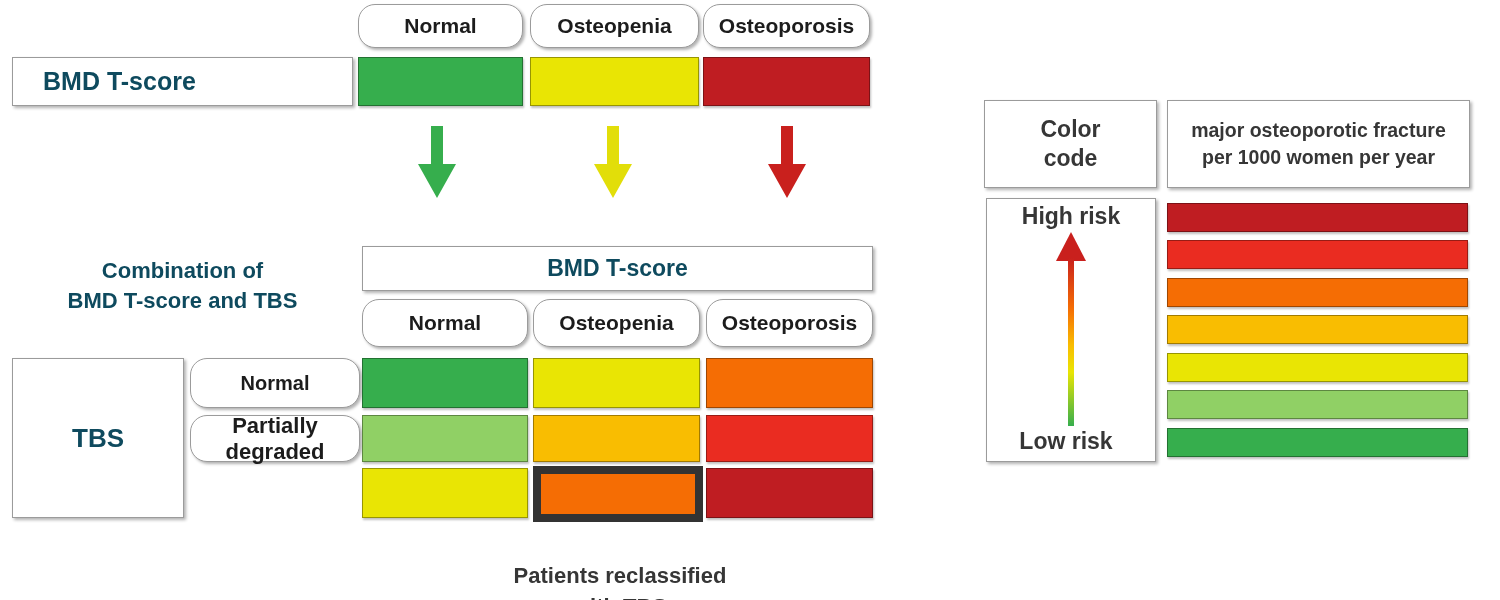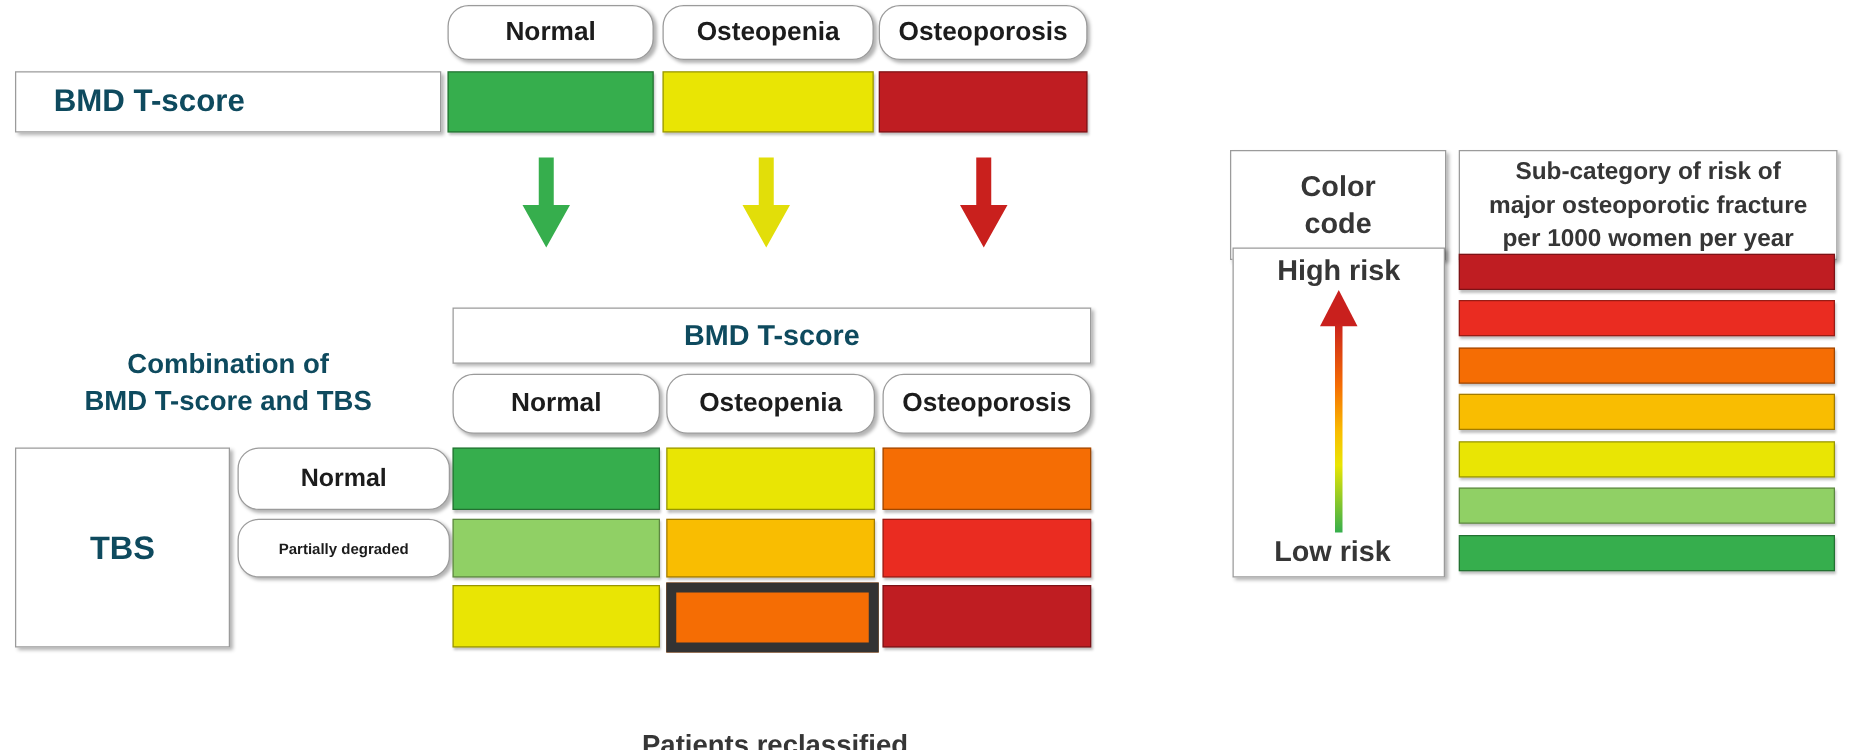--- a/index.html
+++ b/index.html
@@ -15,21 +15,21 @@
   }
   .cell{
     border:1px solid rgba(0,0,0,0.35);
     box-shadow:1px 2px 2px rgba(0,0,0,0.25);
   }
   .cell.highlight{border:8px solid #333333;box-shadow:none;}
   .hdr{color:#1c1c1c;font-size:21px;border-radius:17px;}
   .teal{color:#0e4a5e;}
   .charcoal{color:#363636;}
   .lbl-left{justify-content:flex-start;padding-left:30px;text-align:left;}
-  .lines{display:flex;flex-direction:column;align-items:center;justify-content:center;margin-top:20px;}
+  .lines{display:flex;flex-direction:column;align-items:center;justify-content:center;}
   svg{display:block;}
 </style>
 </head>
 <body>
 
 <div id="stage">
 
   <div class="abs box hdr" style="left:358px;top:4px;width:165px;height:44px;">Normal</div>
   <div class="abs box hdr" style="left:530px;top:4px;width:169px;height:44px;">Osteopenia</div>
   <div class="abs box hdr" style="left:703px;top:4px;width:167px;height:44px;">Osteoporosis</div>
@@ -61,41 +61,40 @@
   <div class="abs box hdr" style="left:533px;top:299px;width:167px;height:48px;">Osteopenia</div>
   <div class="abs box hdr" style="left:706px;top:299px;width:167px;height:48px;">Osteoporosis</div>
 
   <div class="abs box teal" style="left:12px;top:358px;width:172px;height:160px;font-size:26px;">TBS</div>
 
   <div class="abs box hdr" style="left:190px;top:358px;width:170px;height:50px;font-size:20px;">Normal</div>
   <div class="abs cell" style="left: 362px; top: 358px; width: 166px; height: 50px; background: rgb(54, 174, 77);"></div>
   <div class="abs cell" style="left: 533px; top: 358px; width: 167px; height: 50px; background: rgb(233, 229, 4);"></div>
   <div class="abs cell" style="left: 706px; top: 358px; width: 167px; height: 50px; background: rgb(245, 109, 4);"></div>
 
-  <div class="abs box hdr" style="left:190px;top:415px;width:170px;height:47px;font-size:12px;">Partially degraded</div>
+  <div class="abs box hdr" style="left:190px;top:415px;width:170px;height:47px;font-size:22px;">Partially degraded</div>
   <div class="abs cell" style="left: 362px; top: 415px; width: 166px; height: 47px; background: rgb(144, 208, 101);"></div>
   <div class="abs cell" style="left: 533px; top: 415px; width: 167px; height: 47px; background: rgb(249, 189, 1);"></div>
   <div class="abs cell" style="left: 706px; top: 415px; width: 167px; height: 47px; background: rgb(234, 44, 33);"></div>
 
   <div class="abs cell" style="left: 362px; top: 468px; width: 166px; height: 50px; background: rgb(233, 229, 4);"></div>
   <div class="abs cell highlight" style="left: 533px; top: 466px; width: 170px; height: 56px; background: rgb(245, 109, 4);"></div>
   <div class="abs cell" style="left: 706px; top: 468px; width: 167px; height: 50px; background: rgb(191, 29, 34);"></div>
 
   <div class="abs lines charcoal" style="left:450px;top:560px;width:340px;font-size:22px;line-height:31px;text-align:center;">
     <div>Patients reclassified</div>
     <div>with TBS</div>
   </div>
 
   <div class="abs box lines charcoal" style="left:984px;top:100px;width:173px;height:88px;font-size:23px;line-height:29px;">
     <div>Color</div>
     <div>code</div>
   </div>
 
   <div class="abs box lines charcoal" style="left:1167px;top:100px;width:303px;height:88px;font-size:19.5px;line-height:27px;">
-    <div>Sub-category of risk of</div>
     <div>major osteoporotic fracture</div>
     <div>per 1000 women per year</div>
   </div>
 
   <div class="abs box" style="left:986px;top:198px;width:170px;height:264px;"></div>
   <div class="abs charcoal" style="left:986px;top:203px;width:170px;font-size:23px;text-align:center;">High risk</div>
   <div class="abs charcoal" style="left:986px;top:428px;width:160px;font-size:23px;text-align:center;">Low risk</div>
   <svg class="abs" style="left:1049px;top:232px;" width="44" height="196" viewBox="0 0 44 196">
     <defs>
       <linearGradient id="riskgrad" x1="0" y1="0" x2="0" y2="1">

